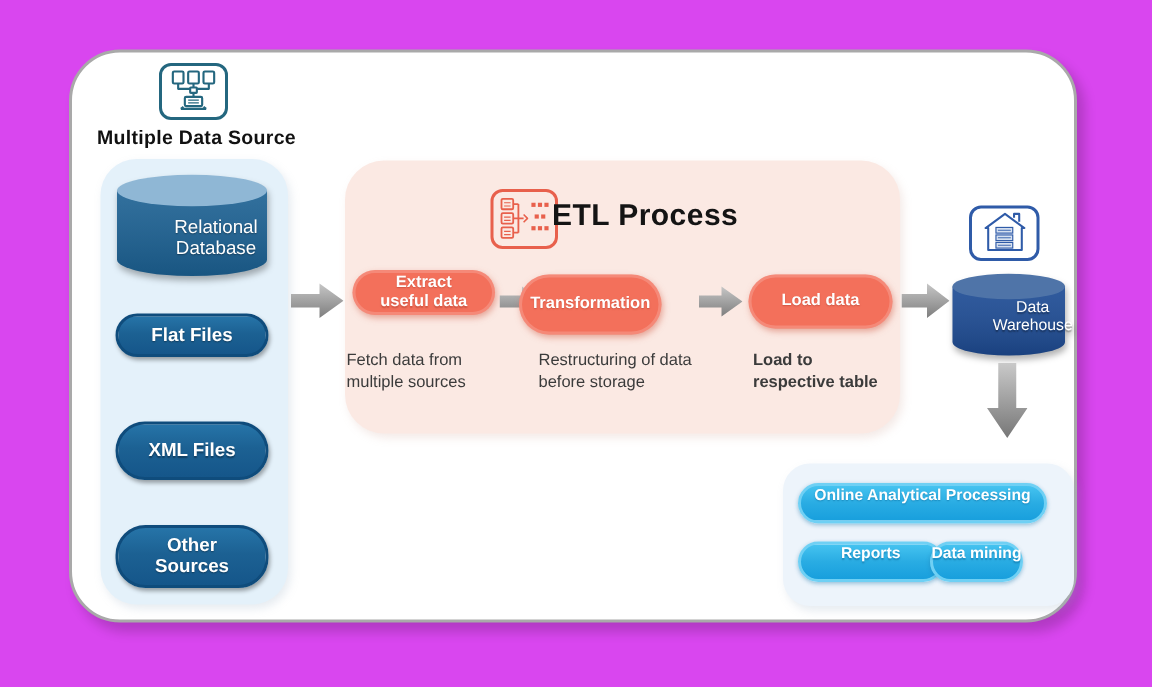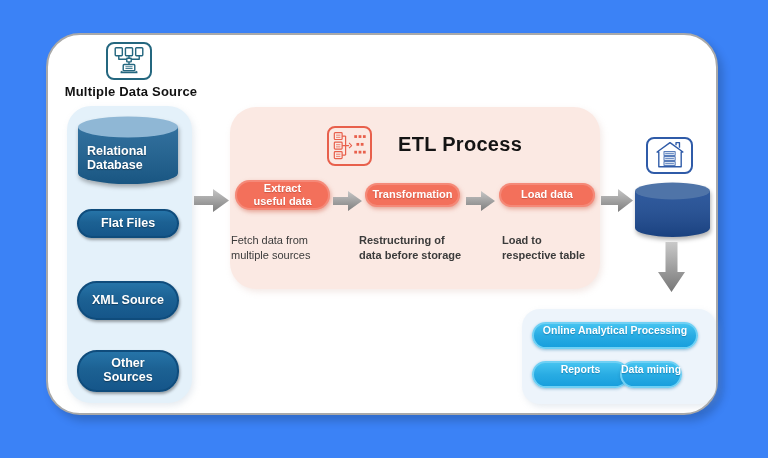--- a/index.html
+++ b/index.html
@@ -1,18 +1,18 @@
 <!DOCTYPE html>
 <html><head>
 <meta charset="utf-8">
 <style>
   * { margin:0; padding:0; box-sizing:border-box; }
   html,body { background:#ffffff; }
   body { font-family:"Liberation Sans","DejaVu Sans",sans-serif; }
-  .stage { position:relative; width:768px; height:458px; background:#3b82f6; overflow:hidden; }
+  .stage { position:relative; width:768px; height:458px; background:#d946ef; overflow:hidden; }
   .abs { position:absolute; }
 
   .frame {
     left:46px; top:33px; width:672px; height:382px;
     background:#ffffff; border:2px solid #a9a9a9; border-radius:34px;
     box-shadow:5px 6px 8px rgba(0,0,0,0.18);
   }
 
   .panel { border-radius:24px; }
   .left-panel  { left:67px;  top:106px; width:125px; height:297px; background:#e4f1fa; box-shadow:2px 3px 6px rgba(160,180,200,0.25); }
@@ -23,25 +23,25 @@
     border-radius:8px; background:#ffffff;
     display:flex; align-items:center; justify-content:center;
   }
   .mds-box { left:106px; top:42px;  width:46px; height:38px; border:2px solid #24677f; }
   .etl-box { left:327px; top:126px; width:45px; height:40px; border:2px solid #e8604c; }
   .wh-box  { left:646px; top:137px; width:47px; height:37px; border:2px solid #2f5ba8; }
 
   .mds-label { left:56px; top:84px; width:150px; text-align:center;
     font-size:13px; font-weight:bold; color:#111; letter-spacing:0.2px; }
 
-  .etl-title { left:398px; top:133px; font-size:20px; font-weight:bold; color:#141414; letter-spacing:0.3px;text-align:center; }
+  .etl-title { left:368px; top:133px; font-size:20px; font-weight:bold; color:#141414; letter-spacing:0.3px;text-align:center; }
 
   .cyl { position:absolute; }
-  .cyl .cyl-label { position:absolute; left:4px; width:100%; 
-    color:#ffffff; font-weight:bold; line-height:1.15; text-shadow:0 1px 1px rgba(0,0,0,0.35); }
+  .cyl .cyl-label { position:absolute; left:16px; width:100%; text-align:center;
+    color:#ffffff; font-weight:normal; line-height:1.15; text-shadow:0 1px 1px rgba(0,0,0,0.35); }
   .rel-cyl { left:77px; top:116px; width:102px; height:69px; filter:drop-shadow(1px 3px 2px rgba(0,0,0,0.30)); }
   .rel-cyl .cyl-label { top:28px; font-size:12.5px; padding:0 6px; }
   .wh-cyl  { left:634px; top:182px; width:77px; height:56px; filter:drop-shadow(1px 3px 2px rgba(0,0,0,0.30)); }
   .wh-cyl .cyl-label { top:17px; font-size:10.5px; padding:0 4px; }
 
   .pill {
     position:absolute; display:flex; align-items:center; justify-content:center;
     background:linear-gradient(180deg,#2674a8 0%,#1c6193 45%,#15568a 100%);
     border:2px solid #0f4c7c; border-radius:20px;
     color:#fff; font-weight:bold; font-size:12.5px; text-align:center; line-height:1.1;
@@ -52,26 +52,26 @@
   .other-pill { left:77px; top:350px; width:102px; height:42px; padding:15px 14px; }
 
   .step-btn {
     position:absolute; display:flex; align-items:center; justify-content:center;
     background:#f3705b; border-radius:20px;
     color:#fff; font-weight:bold; font-size:11px; text-align:center; line-height:1.2;
     box-shadow:inset 0 0 0 2px rgba(255,255,255,0.18), 1px 2px 4px rgba(214,110,90,0.55);
     text-shadow:0 1px 1px rgba(160,50,35,0.45);
   }
   .extract-btn   { left:235px; top:180px; width:95px; height:30px; padding:0 12px; }
-  .transform-btn { left:365px; top:183px; width:95px; height:24px; white-space:nowrap; }
-  .load-btn      { left:499px; top:183px; width:96px; height:24px; white-space:nowrap; }
+  .transform-btn { left:346px; top:183px; width:95px; height:40px; white-space:nowrap; }
+  .load-btn      { left:499px; top:183px; width:96px; height:36px; white-space:nowrap; }
 
   .desc { position:absolute; top:233px; font-size:11px; color:#3b3b3b; text-align:left; line-height:1.4; }
   .desc-1 { left:231px; width:102px; }
-  .desc-2 { left:359px; width:104px;font-weight:bold; }
+  .desc-2 { left:359px; width:104px; }
   .desc-3 { left:502px; width:90px;font-weight:bold; }
 
   .out-btn {
     position:absolute; display:flex; align-items:flex-start; justify-content:center;
     background:linear-gradient(180deg,#45c3f0 0%,#29ace3 50%,#189fdd 100%);
     border:2px solid #6fd0f4; border-radius:14px;
     color:#fff; font-weight:bold; font-size:10.5px; white-space:nowrap;
     box-shadow:0 1px 3px rgba(30,120,170,0.45); text-shadow:0 1px 1px rgba(0,90,140,0.45);
   }
   .oap-btn     { left:532px; top:322px; width:166px; height:27px; }
@@ -118,21 +118,21 @@
         </linearGradient>
       </defs>
     </svg>
     <div class="cyl-label">Relational Database</div>
   </div>
 
   <div class="pill flat-pill">
     <span>Flat Files</span>
   </div>
   <div class="pill xml-pill">
-    <span>XML Source</span>
+    <span>XML Files</span>
   </div>
   <div class="pill other-pill">
     <span>Other Sources</span>
   </div>
 
   <svg class="arrow" style="left:194px; top:188px;" width="35" height="25" viewBox="0 0 35 25">
     <defs>
         <linearGradient id="ag1" x1="0" y1="0" x2="0" y2="1">
       <stop offset="0" stop-color="#c6c6c6"></stop>
           <stop offset="1" stop-color="#7e7e7e"></stop>
@@ -231,20 +231,21 @@
       <path d="M1,9 L1,46 A37.5,9 0 0 0 76,46 L76,9 Z" fill="#1e4c95"></path>
       <path d="M1,9 L1,46 A37.5,9 0 0 0 76,46 L76,9 Z" fill="url(#whshade)"></path>
       <ellipse cx="38.5" cy="9" rx="37.5" ry="8.5" fill="#4f74a8"></ellipse>
       <defs>
         <linearGradient id="whshade" x1="0" y1="0" x2="0" y2="1">
           <stop offset="0" stop-color="#ffffff" stop-opacity="0.08"></stop>
           <stop offset="1" stop-color="#000000" stop-opacity="0.15"></stop>
         </linearGradient>
       </defs>
     </svg>
+    <div class="cyl-label">Data Warehouse</div>
   </div>
 
   <svg class="arrow" style="left:658px; top:242px;" width="27" height="50" viewBox="0 0 27 50">
     <defs>
         <linearGradient id="ag5" x1="0" y1="0" x2="0" y2="1">
       <stop offset="0" stop-color="#c9c9c9"></stop>
           <stop offset="1" stop-color="#777777"></stop>
     </linearGradient>
       </defs>
     <polygon points="7.5,0 19.5,0 19.5,30 27,30 13.5,50 0,30 7.5,30" fill="url(#ag5)"></polygon>

